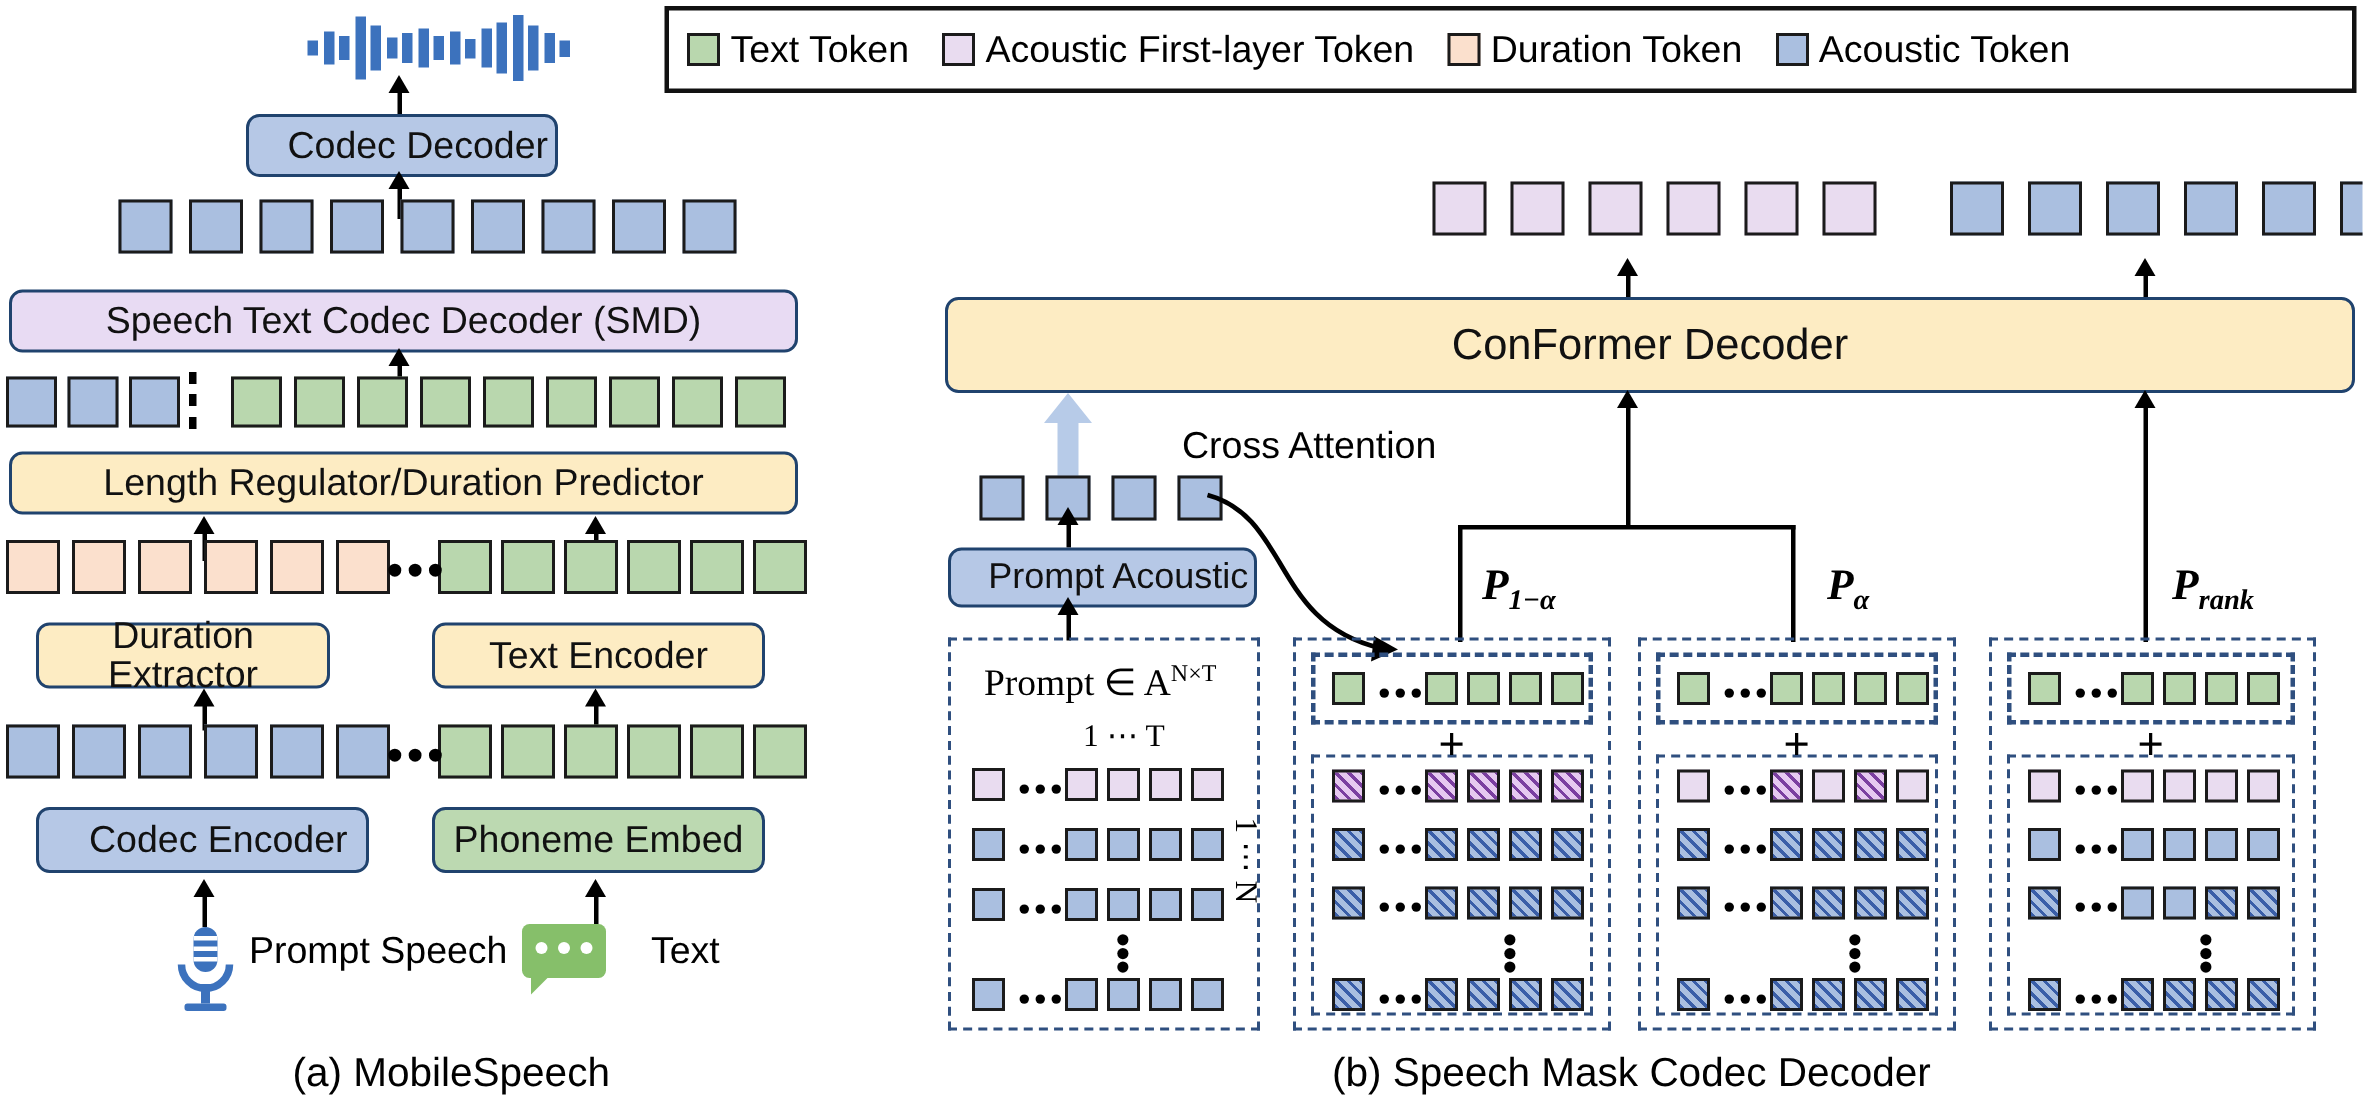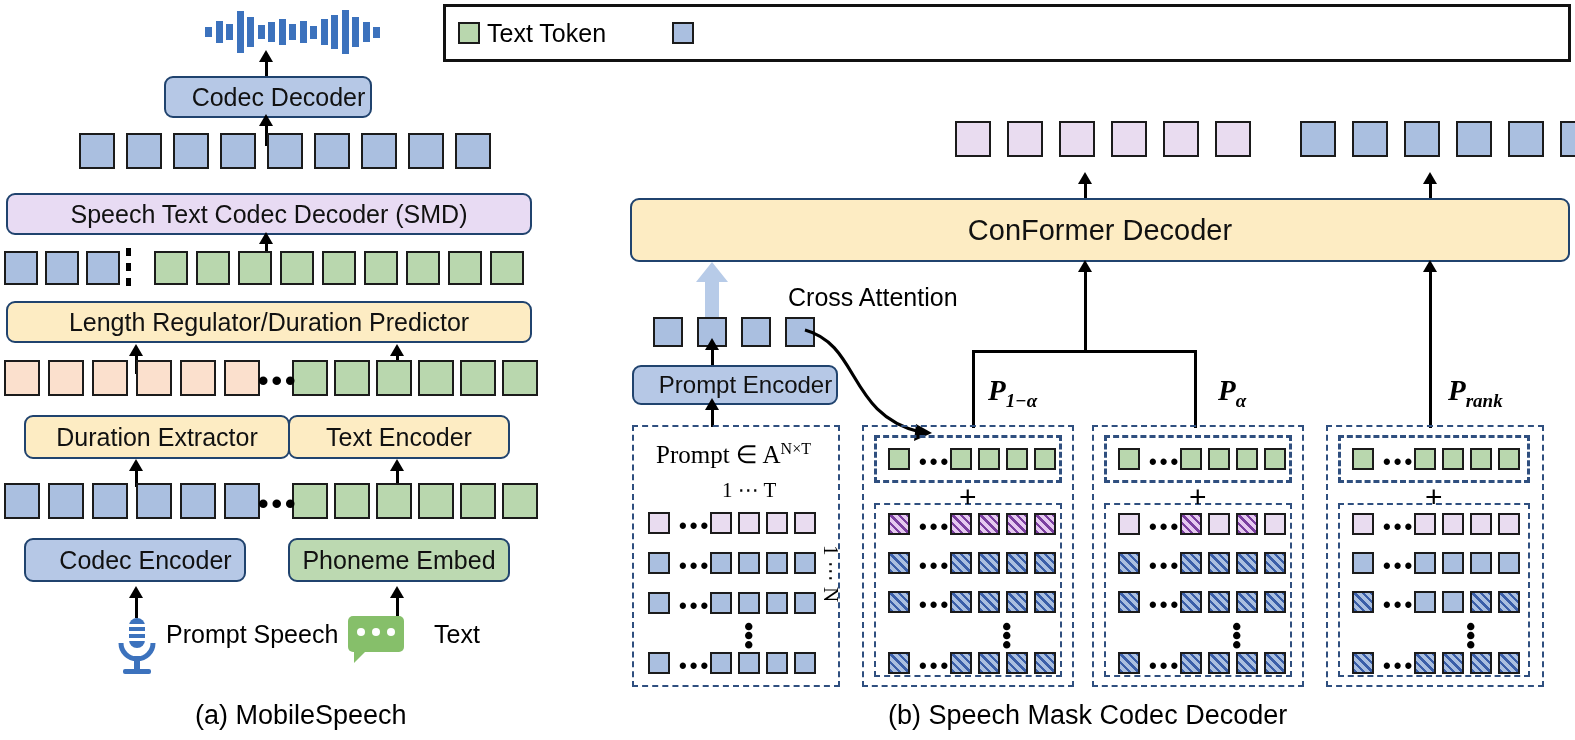--- a/index.html
+++ b/index.html
@@ -68,24 +68,33 @@
 </style>
 </head>
 <body>
 
 <div id="legend">
   <div class="lg-item">
     <span class="lg-sw" style="background:#b9d7ae"></span>
     <span class="lg-txt">Text Token</span>
   </div>
   <span class="lg-gap"></span>
+  <div class="lg-item">
+    <span class="lg-sw" style="background:#e9dcf0"></span>
+    <span class="lg-txt">Acoustic First-layer Token</span>
+  </div>
   <span class="lg-gap"></span>
+  <div class="lg-item">
+    <span class="lg-sw" style="background:#fbe0cd"></span>
+    <span class="lg-txt">Duration Token</span>
+  </div>
   <span class="lg-gap"></span>
   <div class="lg-item">
     <span class="lg-sw" style="background:#aabfe0"></span>
+    <span class="lg-txt">Acoustic Token</span>
   </div>
   <span class="lg-gap"></span>
 </div>
 
 <div class="abs" id="panelA"></div>
 
 <div id="wave" style="left:205px;top:6px;">
   <i style="height:10px"></i>
     <i style="height:22px"></i>
     <i style="height:16px"></i>
@@ -164,21 +173,21 @@
     <div class="tok peach" style="left: 224px; top: 360px; width: 36px; height: 36px;"></div>
     <div class="tok green" style="left: 292px; top: 360px; width: 36px; height: 36px;"></div>
     <div class="tok green" style="left: 334px; top: 360px; width: 36px; height: 36px;"></div>
     <div class="tok green" style="left: 376px; top: 360px; width: 36px; height: 36px;"></div>
     <div class="tok green" style="left: 418px; top: 360px; width: 36px; height: 36px;"></div>
     <div class="tok green" style="left: 460px; top: 360px; width: 36px; height: 36px;"></div>
     <div class="tok green" style="left: 502px; top: 360px; width: 36px; height: 36px;"></div>
   </div>
 <div class="dots" style="left:258px;top:366px">•••</div>
 
-<div class="mod cream" style="left:24px;top:415px;width:266px;height:44px">
+<div class="mod cream" style="left:24px;top:415px;width:196px;height:44px">
   <span>Duration Extractor</span>
 </div>
 <div class="mod cream" style="left:288px;top:415px;width:222px;height:44px">
   <span>Text Encoder</span>
 </div>
 <div class="vline" style="left:135px;top:465px;height:22px"></div>
 <div class="arrowup" style="left:129px;top:459px"></div>
 <div class="vline" style="left:396px;top:465px;height:22px"></div>
 <div class="arrowup" style="left:390px;top:459px"></div>
 
@@ -283,21 +292,21 @@
 <div id="rowB_prompt" class="abs" style="left:0;top:0">
     <div class="tok blue" style="left: 653px; top: 317px; width: 30px; height: 30px;"></div>
     <div class="tok blue" style="left: 697px; top: 317px; width: 30px; height: 30px;"></div>
     <div class="tok blue" style="left: 741px; top: 317px; width: 30px; height: 30px;"></div>
     <div class="tok blue" style="left: 785px; top: 317px; width: 30px; height: 30px;"></div>
   </div>
 <div class="vline" style="left:711px;top:345px;height:20px"></div>
 <div class="arrowup" style="left:705px;top:338px"></div>
 
 <div class="mod blue" style="left:632px;top:365px;width:206px;height:40px;font-size:24px">
-  <span>Prompt Encoder</span>
+  <span>Prompt Acoustic</span>
 </div>
 <div class="vline" style="left:711px;top:405px;height:22px"></div>
 <div class="arrowup" style="left:705px;top:398px"></div>
 
 <svg class="abs" style="left:800px;top:320px" width="190" height="140" viewBox="0 0 190 140">
   <path d="M5 10 C 60 25, 48 95, 120 112" fill="none" stroke="#000" stroke-width="3.2"></path>
   <path d="M116 104 L132 113 L114 121 Z" fill="#000"></path>
 </svg>
 
 <div class="dbox" style="left:632px;top:425px;width:208px;height:262px"></div>

